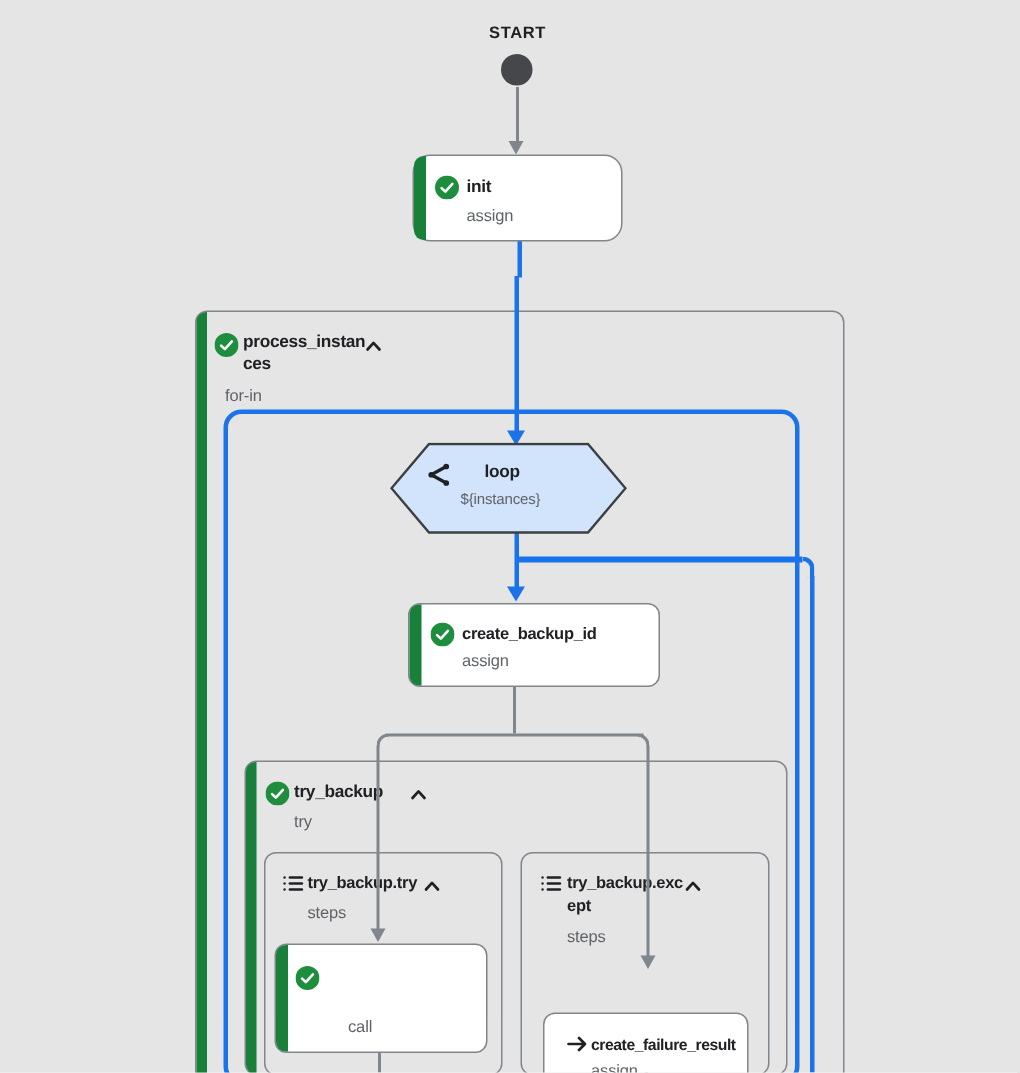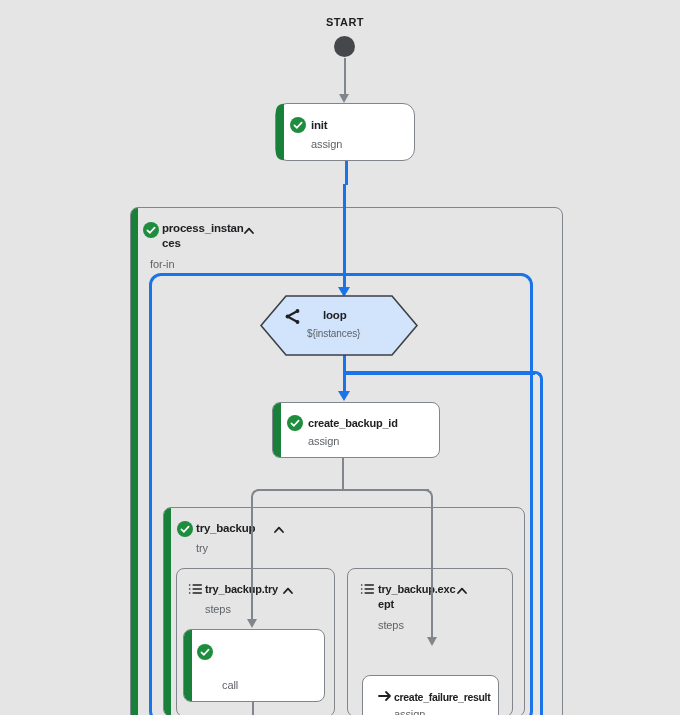--- a/index.html
+++ b/index.html
@@ -184,21 +184,21 @@
   </div>
 
   <div class="node" style="left:183px;top:629px;width:142px;height:73px;">
     <div class="nbar"></div>
     <span class="icon" style="left:13px;top:14px;">
       <svg width="16" height="16" viewBox="0 0 16 16">
           <circle cx="8" cy="8" r="8" fill="#1e8e3e"></circle>
           <path d="M4.4 8.4 L6.9 10.8 L11.6 5.6" stroke="#fff" stroke-width="1.7" fill="none" stroke-linecap="round" stroke-linejoin="round"></path>
         </svg>
     </span>
-    <div class="sub" style="left:38px;top:49px;text-align:center;">call</div>
+    <div class="sub" style="left:48px;top:49px;text-align:center;">call</div>
   </div>
 
   <div class="node" style="left:362px;top:646px;width:137px;height:55px;margin-top:29px;">
     <span class="icon" style="left:14px;top:13px;">
       <svg width="16" height="14" viewBox="0 0 16 14">
           <path d="M2 7 L13 7 M9 3 L13 7 L9 11" stroke="#202124" stroke-width="1.8" fill="none" stroke-linecap="round" stroke-linejoin="round"></path>
         </svg>
     </span>
     <div class="title nowrap small" style="left:31px;top:14px;">create_failure_result</div>
     <div class="sub" style="left:31px;top:32px;">assign</div>

